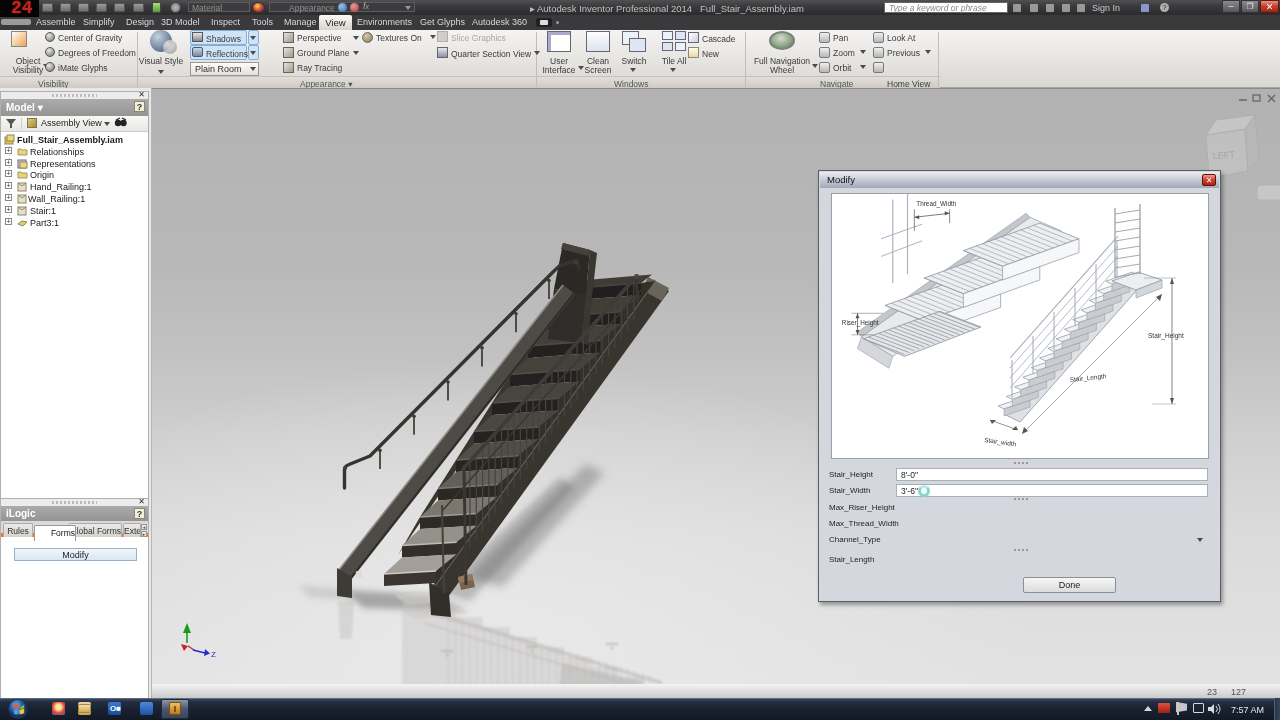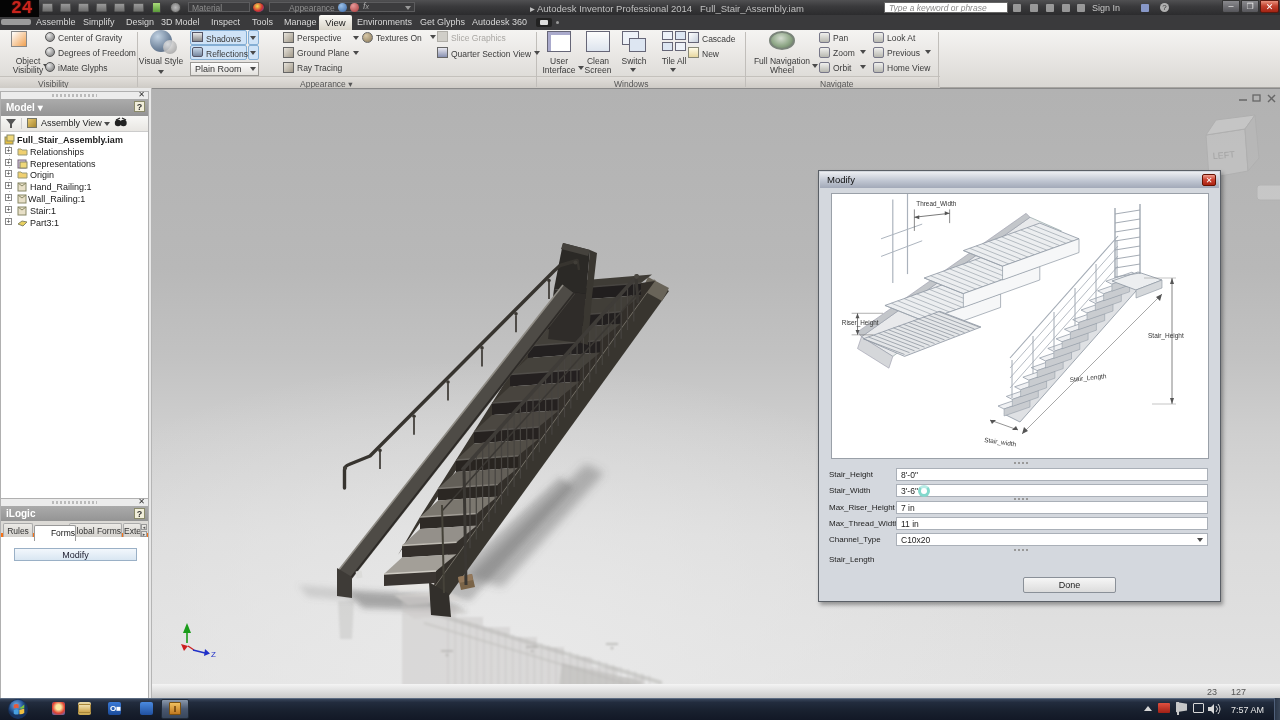--- a/index.html
+++ b/index.html
@@ -159,21 +159,21 @@
 <div class="drop" style="left:860px;top:50px"></div>
 <div class="abs" style="left:819px;top:62px;width:11px;height:11px;background:linear-gradient(#f0f0ee,#b8b8b0);border:1px solid #778;border-radius:2px"></div>
 <div class="rtext" style="left:833px;top:63px">Orbit</div>
 <div class="drop" style="left:860px;top:65px"></div>
 <div class="abs" style="left:873px;top:32px;width:11px;height:11px;background:linear-gradient(#f0f0ee,#b8b8b0);border:1px solid #778;border-radius:2px"></div>
 <div class="rtext" style="left:887px;top:33px">Look At</div>
 <div class="abs" style="left:873px;top:47px;width:11px;height:11px;background:linear-gradient(#f0f0ee,#b8b8b0);border:1px solid #778;border-radius:2px"></div>
 <div class="rtext" style="left:887px;top:48px">Previous</div>
 <div class="drop" style="left:925px;top:50px"></div>
 <div class="abs" style="left:873px;top:62px;width:11px;height:11px;background:linear-gradient(#f0f0ee,#b8b8b0);border:1px solid #778;border-radius:2px"></div>
-<div class="rtext" style="left:887px;top:63px">Home View</div>
+<div class="rtext" style="left:887px;top:79px">Home View</div>
 </div>
 <div class="abs" id="viewport" style="left:152px;top:88px;width:1128px;height:596px;background:radial-gradient(ellipse 900px 500px at 30% 96%, #e9e9e9 0%, rgba(233,233,233,0) 60%),linear-gradient(#b2b2b2 0%,#b8b8b8 30%,#c2c2c2 45%,#cfcfcf 58%,#dbdbdb 75%,#e2e2e2 100%);border-top:1px solid #8a8a8a;overflow:hidden">
 <svg width="1128" height="596" viewBox="152 90 1128 596" xmlns="http://www.w3.org/2000/svg" style="position:absolute;left:0;top:0">
 <defs>
         <filter id="b3" x="-30%" y="-30%" width="160%" height="160%">
           <feGaussianBlur stdDeviation="3"></feGaussianBlur>
         </filter>
         <filter id="b5" x="-40%" y="-40%" width="180%" height="180%">
           <feGaussianBlur stdDeviation="4"></feGaussianBlur>
         </filter>
@@ -630,25 +630,22 @@
 <text x="152" y="256" font-size="6.5" fill="#333" font-family="Liberation Sans" transform="rotate(8 152 256)">Stair_width</text>
 </g>
 </svg>
 </div>
 <div class="abs" style="left:195px;top:291px;width:14px;height:2px;background:repeating-linear-gradient(90deg,#999 0 2px,transparent 2px 4px)"></div>
 <div class="flbl" style="left:10px;top:299px">Stair_Height</div>
 <div class="fld" style="left:77px;top:297px;width:312px">8'-0"</div>
 <div class="flbl" style="left:10px;top:314.5px">Stair_Width</div>
 <div class="fld" style="left:77px;top:312.5px;width:312px">3'-6"</div>
 <div class="flbl" style="left:10px;top:332px">Max_Riser_Height</div>
-<div class="fld" style="left:77px;top:330px;width:312px">7 in</div>
 <div class="flbl" style="left:10px;top:348px">Max_Thread_Width</div>
-<div class="fld" style="left:77px;top:346px;width:312px">11 in</div>
 <div class="flbl" style="left:10px;top:363.5px">Channel_Type</div>
-<div class="fld" style="left:77px;top:361.5px;width:312px">C10x20</div>
 <div class="drop" style="left:378px;top:366.5px"></div>
 <div class="flbl" style="left:10px;top:384px">Stair_Length</div>
 <div class="abs" style="left:195px;top:327px;width:14px;height:2px;background:repeating-linear-gradient(90deg,#999 0 2px,transparent 2px 4px)"></div>
 <div class="abs" style="left:195px;top:378px;width:14px;height:2px;background:repeating-linear-gradient(90deg,#999 0 2px,transparent 2px 4px)"></div>
 <div class="abs" style="left:99px;top:314px;width:12px;height:12px;border-radius:50%;border:3px solid #82d8cc;border-top-color:#b8ece6;background:#fff;box-sizing:border-box"></div>
 <div class="abs" style="left:204px;top:406px;width:93px;height:16px;background:linear-gradient(#f6f6f6,#dcdcdc);border:1px solid #8a9098;border-radius:2px;font-size:9px;color:#222;text-align:center;line-height:15px">Done</div>
 </div>
 <div id="taskbar">
 <div class="abs" style="left:0;top:0;width:1280px;height:1px;background:#5a6a80"></div>
 <svg width="26" height="24" style="position:absolute;left:6px;top:0px">

